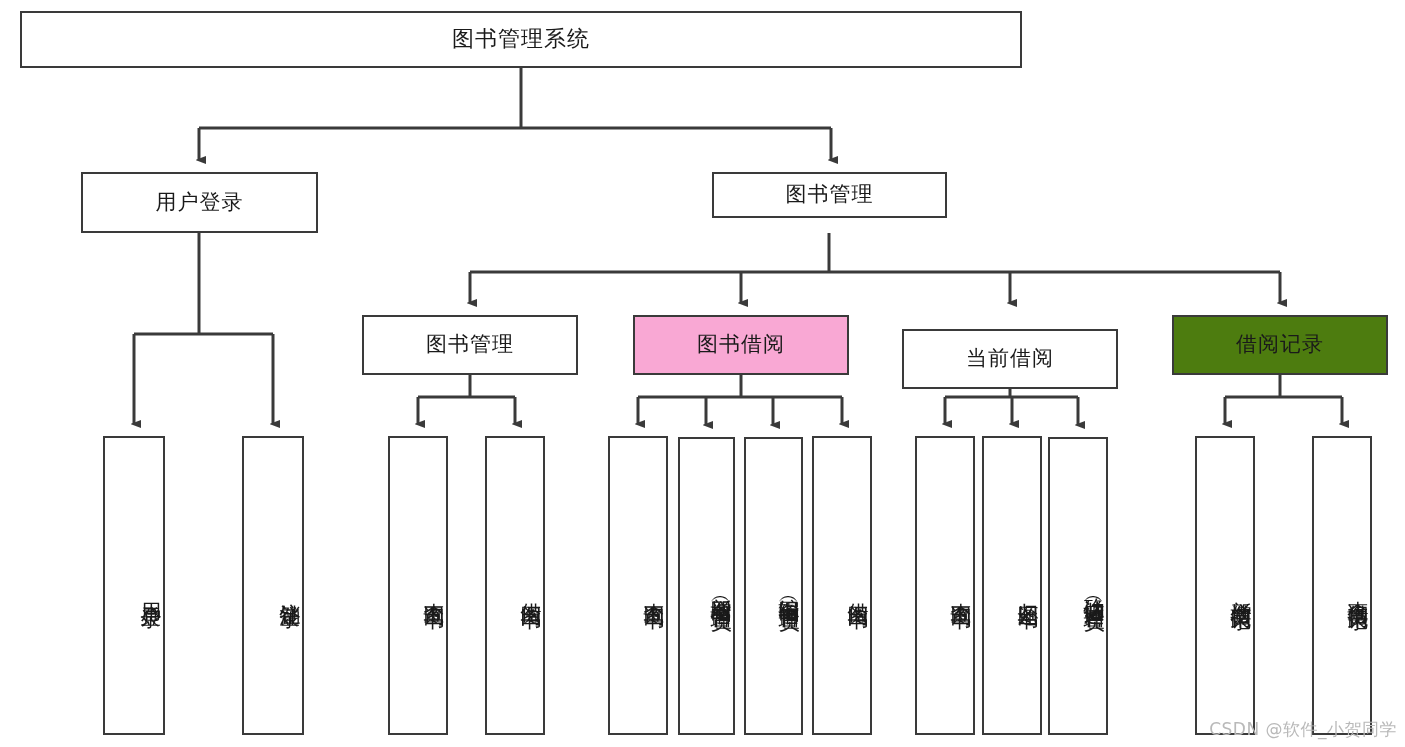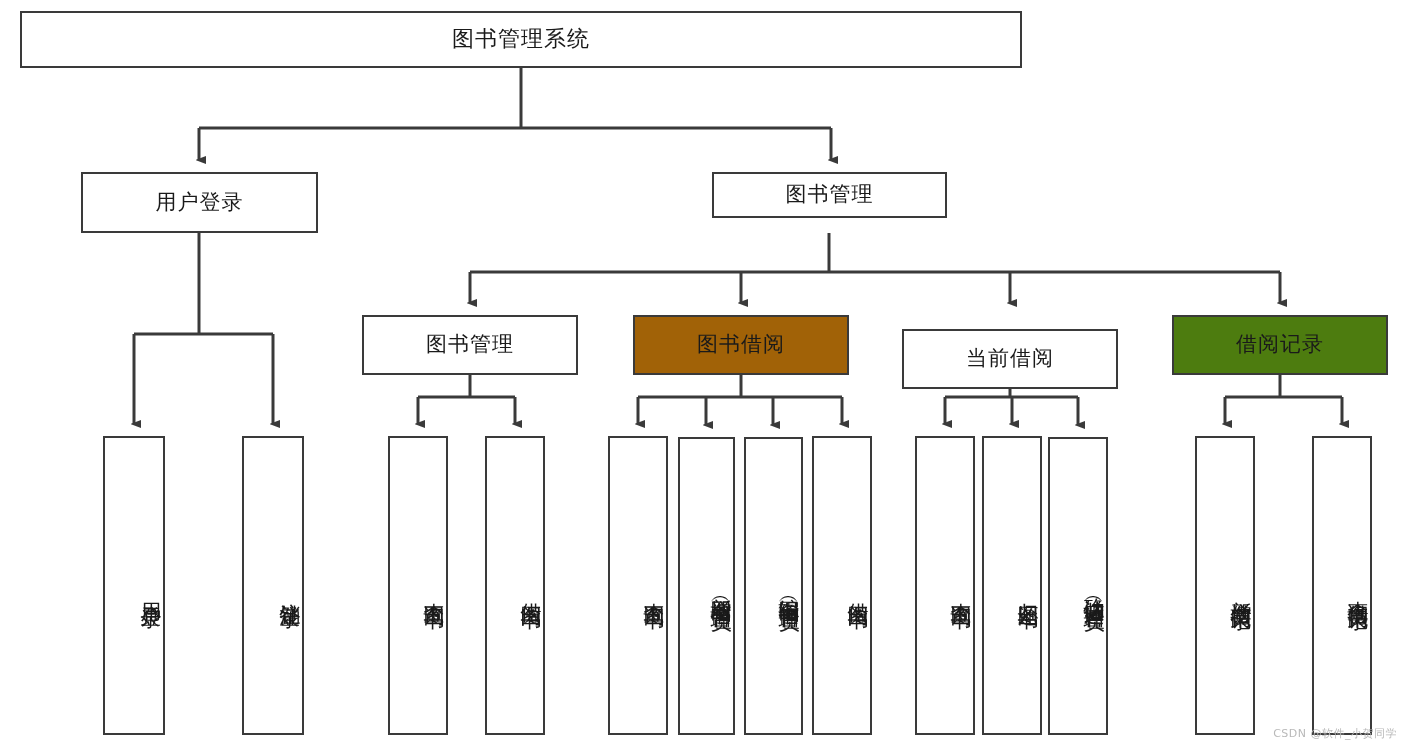--- a/index.html
+++ b/index.html
@@ -56,21 +56,21 @@
   }
   .node.vert .vlabel {
     writing-mode: vertical-rl;
     text-orientation: upright;
     white-space: nowrap;
   }
   #watermark {
     position: absolute;
     right: 8px;
     bottom: 6px;
-    font-size: 11px;
+    font-size: 17px;
     color: #b9b9b9;
     letter-spacing: 0.5px;
     white-space: nowrap;
   }
 </style>
 </head>
 <body>
 
 <div id="canvas">
 
@@ -123,21 +123,21 @@
       <path d="M1342,397 L1342,424" marker-end="url(#arrow)"></path>
     </g>
   </svg>
 
   <div class="node horiz root" style="left: 20px; top: 11px; width: 1002px; height: 57px; border-color: rgb(58, 58, 58); background: rgb(255, 255, 255); color: rgb(26, 26, 26);">图书管理系统</div>
 
   <div class="node horiz" style="left: 81px; top: 172px; width: 237px; height: 61px; border-color: rgb(58, 58, 58); background: rgb(255, 255, 255); color: rgb(26, 26, 26);">用户登录</div>
   <div class="node horiz" style="left: 712px; top: 172px; width: 235px; height: 46px; border-color: rgb(58, 58, 58); background: rgb(255, 255, 255); color: rgb(26, 26, 26);">图书管理</div>
 
   <div class="node horiz" style="left: 362px; top: 315px; width: 216px; height: 60px; border-color: rgb(58, 58, 58); background: rgb(255, 255, 255); color: rgb(26, 26, 26);">图书管理</div>
-  <div class="node horiz" style="left: 633px; top: 315px; width: 216px; height: 60px; border-color: rgb(58, 58, 58); background: #a16207; color: rgb(26, 26, 26);">图书借阅</div>
+  <div class="node horiz" style="left: 633px; top: 315px; width: 216px; height: 60px; border-color: rgb(58, 58, 58); background: #f9a8d4; color: rgb(26, 26, 26);">图书借阅</div>
   <div class="node horiz" style="left: 902px; top: 329px; width: 216px; height: 60px; border-color: rgb(58, 58, 58); background: rgb(255, 255, 255); color: rgb(26, 26, 26);">当前借阅</div>
   <div class="node horiz" style="left: 1172px; top: 315px; width: 216px; height: 60px; border-color: rgb(58, 58, 58); background: #4d7c0f; color: rgb(26, 26, 26);">借阅记录</div>
 
   <div class="node vert" style="left: 103px; top: 436px; width: 62px; height: 299px; border-color: rgb(58, 58, 58); background: rgb(255, 255, 255); color: rgb(26, 26, 26);">
     <span class="vlabel">用户登录</span>
   </div>
   <div class="node vert" style="left: 242px; top: 436px; width: 62px; height: 299px; border-color: rgb(58, 58, 58); background: rgb(255, 255, 255); color: rgb(26, 26, 26);">
     <span class="vlabel">注销登录</span>
   </div>
   <div class="node vert" style="left: 388px; top: 436px; width: 60px; height: 299px; border-color: rgb(58, 58, 58); background: rgb(255, 255, 255); color: rgb(26, 26, 26);">

